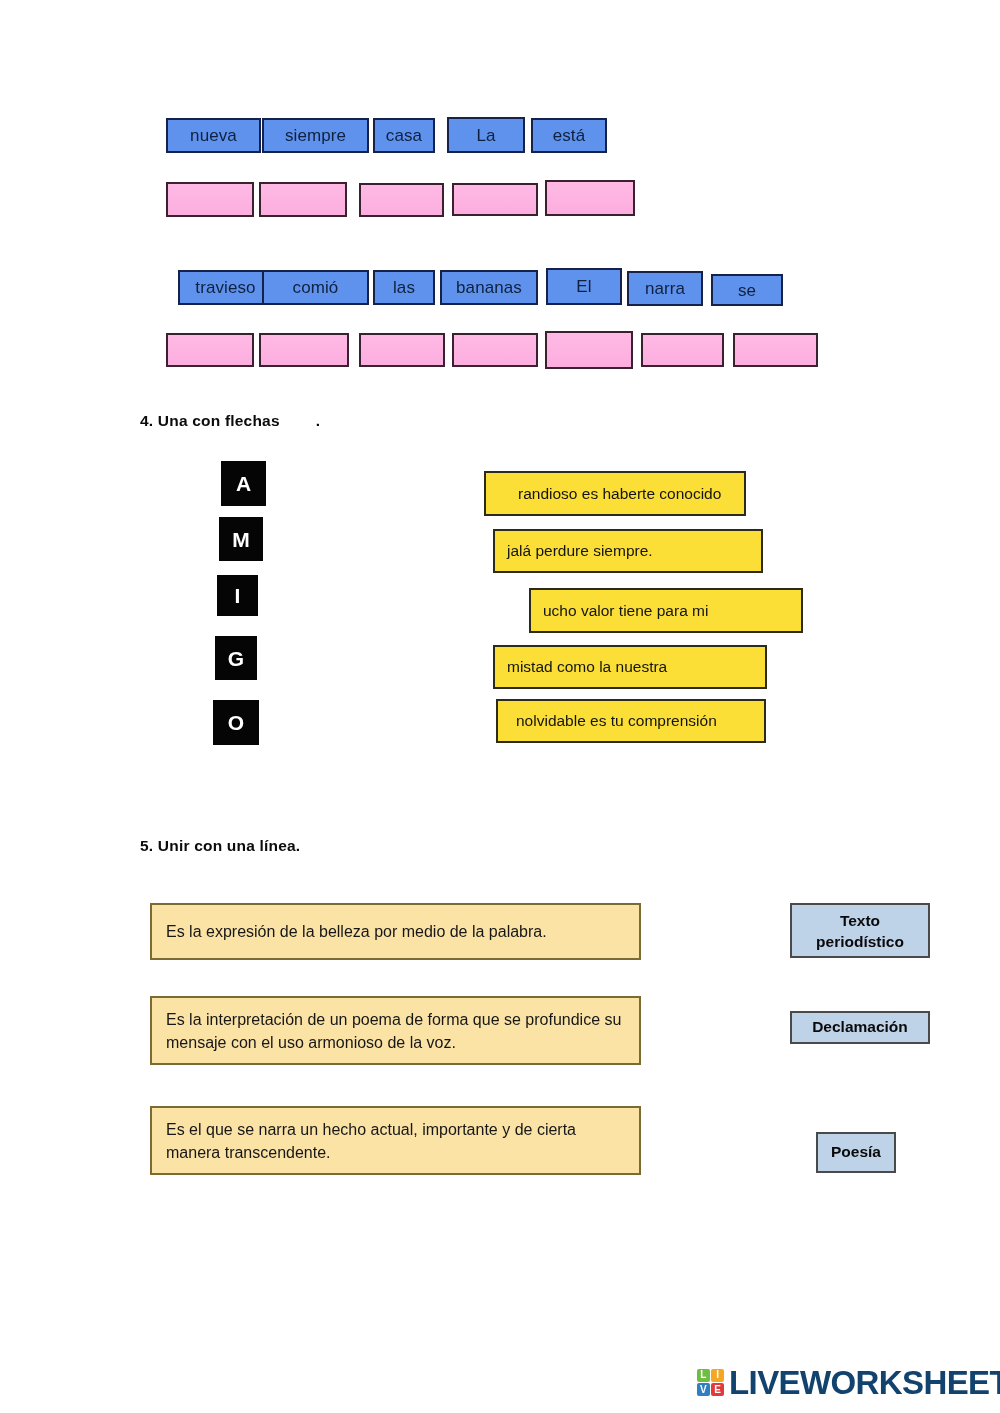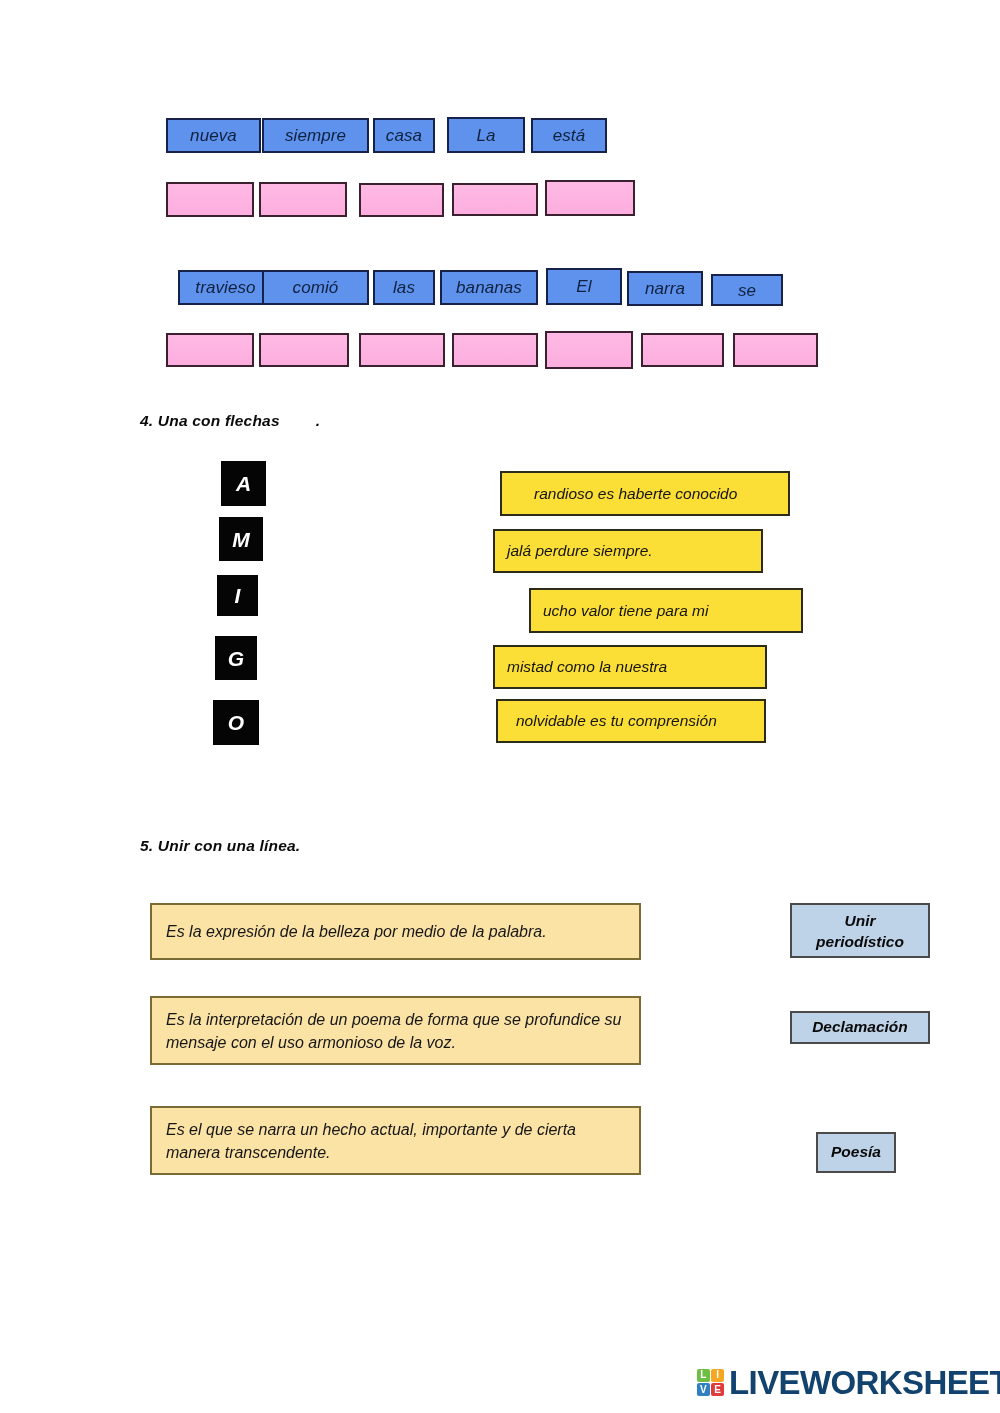--- a/index.html
+++ b/index.html
@@ -17,21 +17,21 @@
   }
   .sheet {
     position: absolute;
     left: 0; top: 0;
     width: 1000px;
     height: 1413px;
     background: #ffffff;
   }
 
   
-  .abs { position: absolute; box-sizing: border-box; font-style: italic; }
+  .abs { position: absolute; box-sizing: border-box; }
 
   
   .word-tile {
     background: #5E92EC;
     border: 2px solid #16224a;
     color: #10213f;
     font-size: 17px;
     display: flex;
     align-items: center;
     justify-content: center;
@@ -191,38 +191,38 @@
   <div class="abs heading" style="left:140px; top:412px;">4. Una con flechas        .</div>
 
   <div id="ex4-letters">
       <div class="abs letter-tile" style="left: 221px; top: 461px; width: 45px; height: 45px;">A</div>
       <div class="abs letter-tile" style="left: 219px; top: 517px; width: 44px; height: 44px;">M</div>
       <div class="abs letter-tile" style="left: 217px; top: 575px; width: 41px; height: 41px;">I</div>
       <div class="abs letter-tile" style="left: 215px; top: 636px; width: 42px; height: 44px;">G</div>
       <div class="abs letter-tile" style="left: 213px; top: 700px; width: 46px; height: 45px;">O</div>
     </div>
   <div id="ex4-phrases">
-      <div class="abs phrase-box" style="left: 500px; top: 471px; width: 290px; height: 45px; padding-left: 32px;">randioso es haberte conocido</div>
+      <div class="abs phrase-box" style="left: 484px; top: 471px; width: 262px; height: 45px; padding-left: 32px;">randioso es haberte conocido</div>
       <div class="abs phrase-box" style="left: 493px; top: 529px; width: 270px; height: 44px;">jalá perdure siempre.</div>
       <div class="abs phrase-box" style="left: 493px; top: 588px; width: 274px; height: 45px; margin-left: 36px;">ucho valor tiene para mi</div>
       <div class="abs phrase-box" style="left: 493px; top: 645px; width: 274px; height: 44px;">mistad como la nuestra</div>
       <div class="abs phrase-box indent" style="left: 496px; top: 699px; width: 270px; height: 44px;">nolvidable es tu comprensión</div>
     </div>
 
   <div class="abs heading" style="left:140px; top:837px;">5. Unir con una línea.</div>
 
   <div id="ex5-defs">
       <div class="abs def-box" style="left: 150px; top: 903px; width: 491px; height: 57px;">Es la expresión de la belleza por medio de la palabra.</div>
       <div class="abs def-box" style="left: 150px; top: 996px; width: 491px; height: 69px;">Es la interpretación de un poema de forma que se profundice su mensaje con el uso armonioso de la voz.</div>
       <div class="abs def-box" style="left: 150px; top: 1106px; width: 491px; height: 69px;">Es el que se narra un hecho actual, importante y de cierta manera transcendente.</div>
     </div>
   <div id="ex5-answers">
       <div class="abs chip two-line" style="left: 790px; top: 903px; width: 140px; height: 55px;">
         <div style="width: 100%;">
-          <div>Unir</div>
+          <div>Texto</div>
           <div>periodístico</div>
         </div>
       </div>
       <div class="abs chip" style="left: 790px; top: 1011px; width: 140px; height: 33px;">Declamación</div>
       <div class="abs chip" style="left: 816px; top: 1132px; width: 80px; height: 41px;">Poesía</div>
     </div>
 
   <div class="logo-wrap" style="left:697px; top:1366px;">
     <div class="logo-badge">
       <span class="lb-l">L</span>

